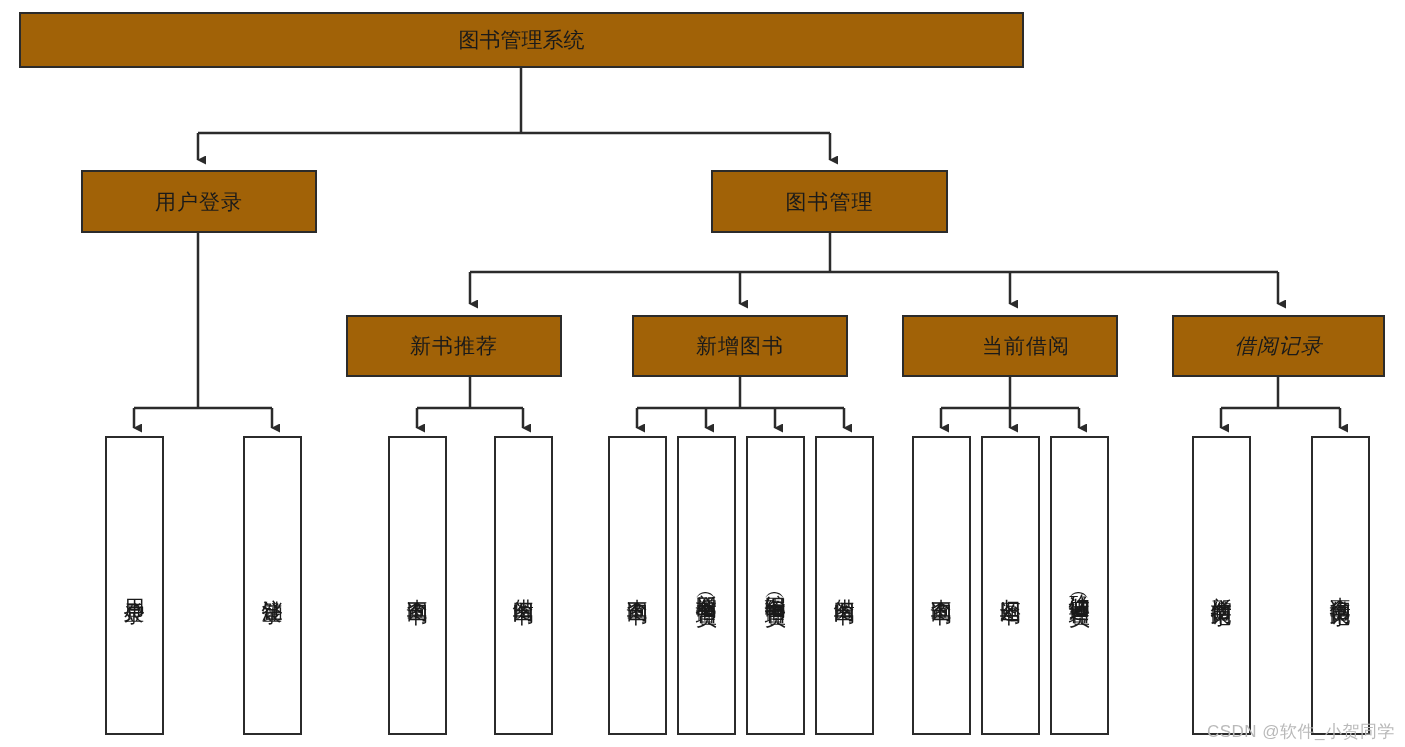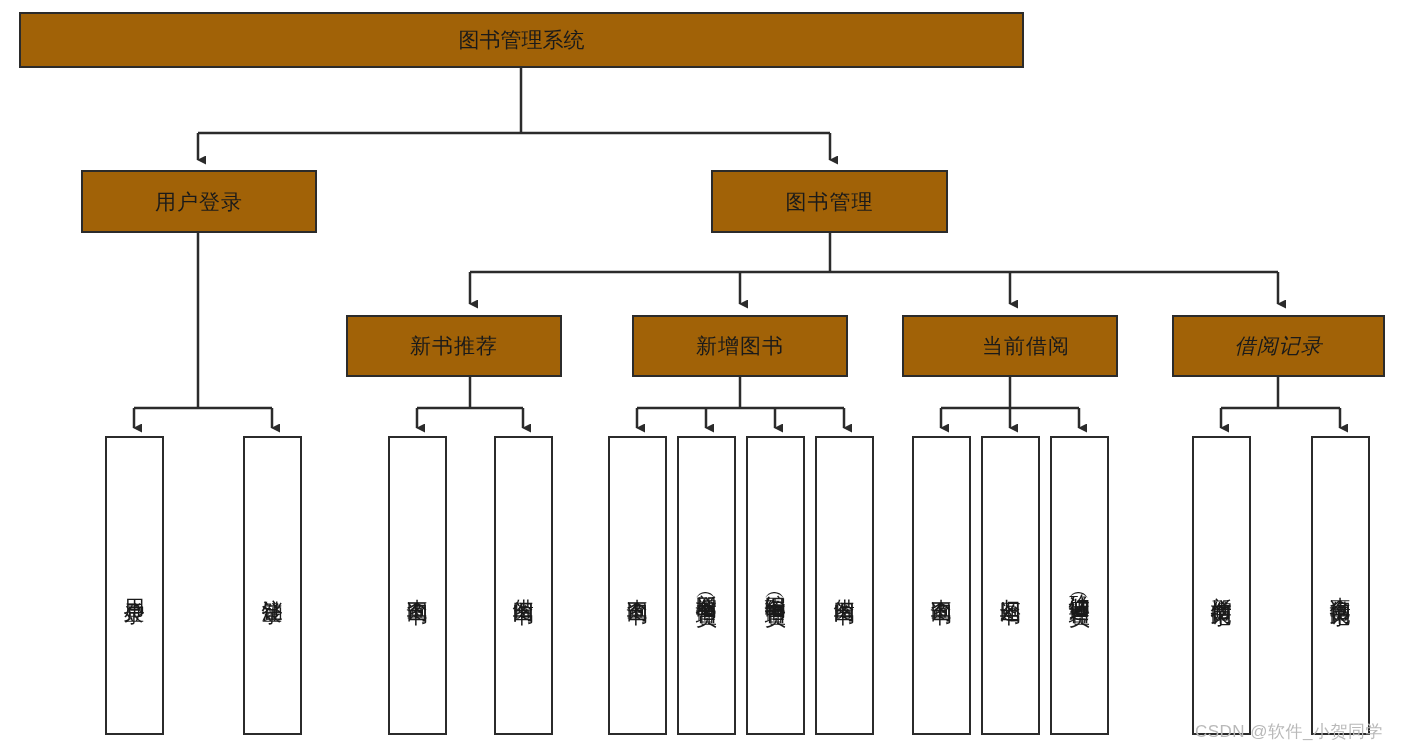--- a/index.html
+++ b/index.html
@@ -22,21 +22,21 @@
   .leaf .vtext{
         writing-mode:vertical-rl;
         text-orientation:upright;
         font-size:21px;
         line-height:1.32;
         letter-spacing:2px;
         color:#1a1a1a;
         white-space:nowrap;
         text-align:center;
   }
-  .watermark{position:absolute;right:22px;bottom:4px;font-size:17px;
+  .watermark{position:absolute;right:10px;bottom:4px;font-size:17px;
              color:#b9b9b9;white-space:nowrap;letter-spacing:.5px;margin-top:29px;}
 </style>
 </head>
 <body>
 
 <div id="stage">
 
   <svg id="wires" viewBox="0 0 1405 747" xmlns="http://www.w3.org/2000/svg">
     <defs>
       <marker id="ah" markerWidth="10" markerHeight="10" refX="4.5" refY="8" orient="auto" markerUnits="userSpaceOnUse">

